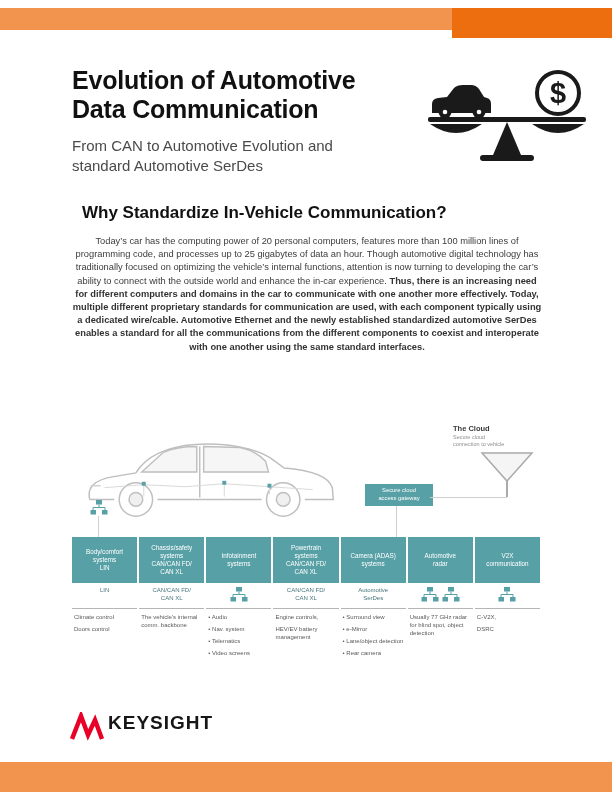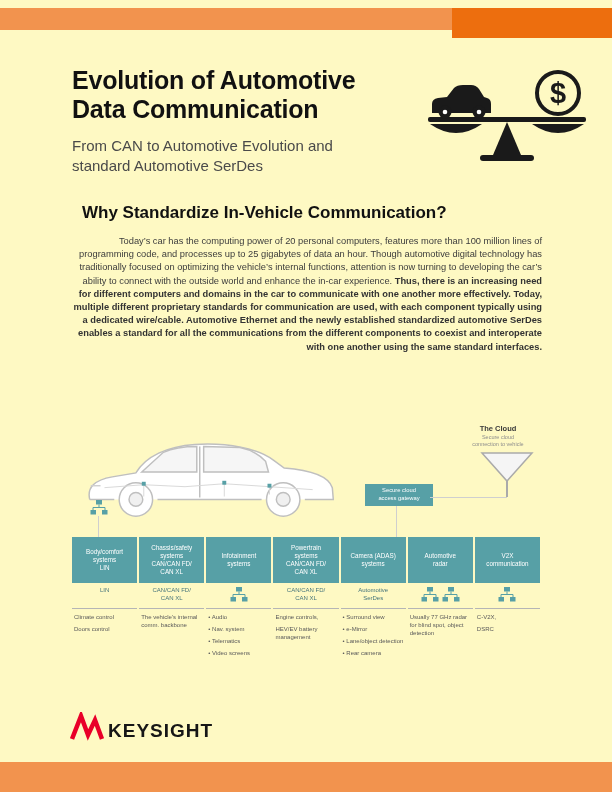--- a/index.html
+++ b/index.html
@@ -1,18 +1,18 @@
 <!DOCTYPE html>
 <html style="--orange-light: #F2934E; --orange-dark: #ED6E0E; --teal: #57A0A6; --brand-red: #E90029;"><head>
 <meta charset="utf-8">
 <style>
   html,body { margin:0; padding:0; background:#888; }
   .page {
     position:relative; width:612px; height:792px; margin:0 auto;
-    background:#fef9c3; overflow:hidden;
+    background:#ffffff; overflow:hidden;
     font-family:"Liberation Sans", sans-serif; color:#222;
   }
   
   .topbar-left  { position:absolute; left:0; top:8; top:8px; width:452px; height:22px; background:var(--orange-light,#F2934E); }
   .topbar-right { position:absolute; left:452px; top:8px; width:160px; height:30px; background:var(--orange-dark,#ED6E0E); }
   .footbar      { position:absolute; left:0; top:762px; width:612px; height:30px; background:var(--orange-light,#F2934E); }
 
   .title {
     position:absolute; left:72px; top:66px; margin:0; width:380px;
     font-size:25px; line-height:1.15; font-weight:bold; color:#111;
@@ -23,28 +23,28 @@
     font-size:15px; line-height:1.35; color:#4a4a4a; white-space:pre-line;
   }
   .scale-ill { position:absolute; left:422px; top:60px; }
 
   .heading {
     position:absolute; left:82px; top:203px; margin:0; width:470px;
     font-size:17px; font-weight:bold; color:#111;
   }
   .bodytext {
     position:absolute; left:72px; top:235px; width:470px; margin:0;
-    font-size:9.3px; line-height:1.42; color:#3c3c3c; text-align:right;
+    font-size:9.3px; line-height:1.42; color:#3c3c3c; text-align:center;
   }
   .bodytext .emph { font-weight:bold; color:#333; }
 
   
   .car-svg { position:absolute; left:75px; top:402px; }
   .neticon-left { position:absolute; left:90px; top:500px; }
-  .cloud-block { position:absolute; left:453px; top:424px; width:90px; text-align:center; }
+  .cloud-block { position:absolute; left:453px; top:424px; width:90px; text-align:left; }
   .cloud-label { font-size:7.5px; font-weight:bold; color:#3a3a3a; }
   .cloud-note  { font-size:5.5px; color:#8d8d8d; line-height:1.35; white-space:pre-line; margin-top:1px; }
   .funnel { position:absolute; left:480px; top:451px; }
   .gateway {
     position:absolute; left:365px; top:484px; width:64px;
     background:var(--teal,#57A0A6); color:#fff; font-size:5.8px; line-height:1.35;
     text-align:center; padding:3px 2px; white-space:pre-line;
   }
   .vline { position:absolute; width:1px; background:#cfcfcf; }
   .hline { position:absolute; height:1px; background:#cfcfcf; }
@@ -63,21 +63,21 @@
   .col-proto {
     height:26px; box-sizing:border-box; padding-top:4px;
     font-size:6px; line-height:1.25; color:#46757b; text-align:center;
     white-space:pre-line; border-bottom:1px solid #b5b5b5;
     display:flex; flex-direction:column; align-items:center; justify-content:flex-start; gap:1px;
   }
   .proto-icons { display:flex; gap:3px; justify-content:center; }
   .col-items { padding:4px 1px 0 2px; font-size:6px; line-height:1.35; color:#5a5a5a; text-align:left; }
   .col-items .li-item { margin-bottom:4px; }
 
-  .logo { position:absolute; left:70px; top:712px; display:flex; align-items:flex-end; gap:4px; }
+  .logo { position:absolute; left:70px; top:712px; display:flex; align-items:flex-start; gap:4px; }
   .logo-text { font-size:19px; font-weight:bold; letter-spacing:1px; color:#161616; }
 </style>
 </head>
 <body>
 
 <div class="page">
 
   <div class="topbar-left"></div>
   <div class="topbar-right"></div>
 

